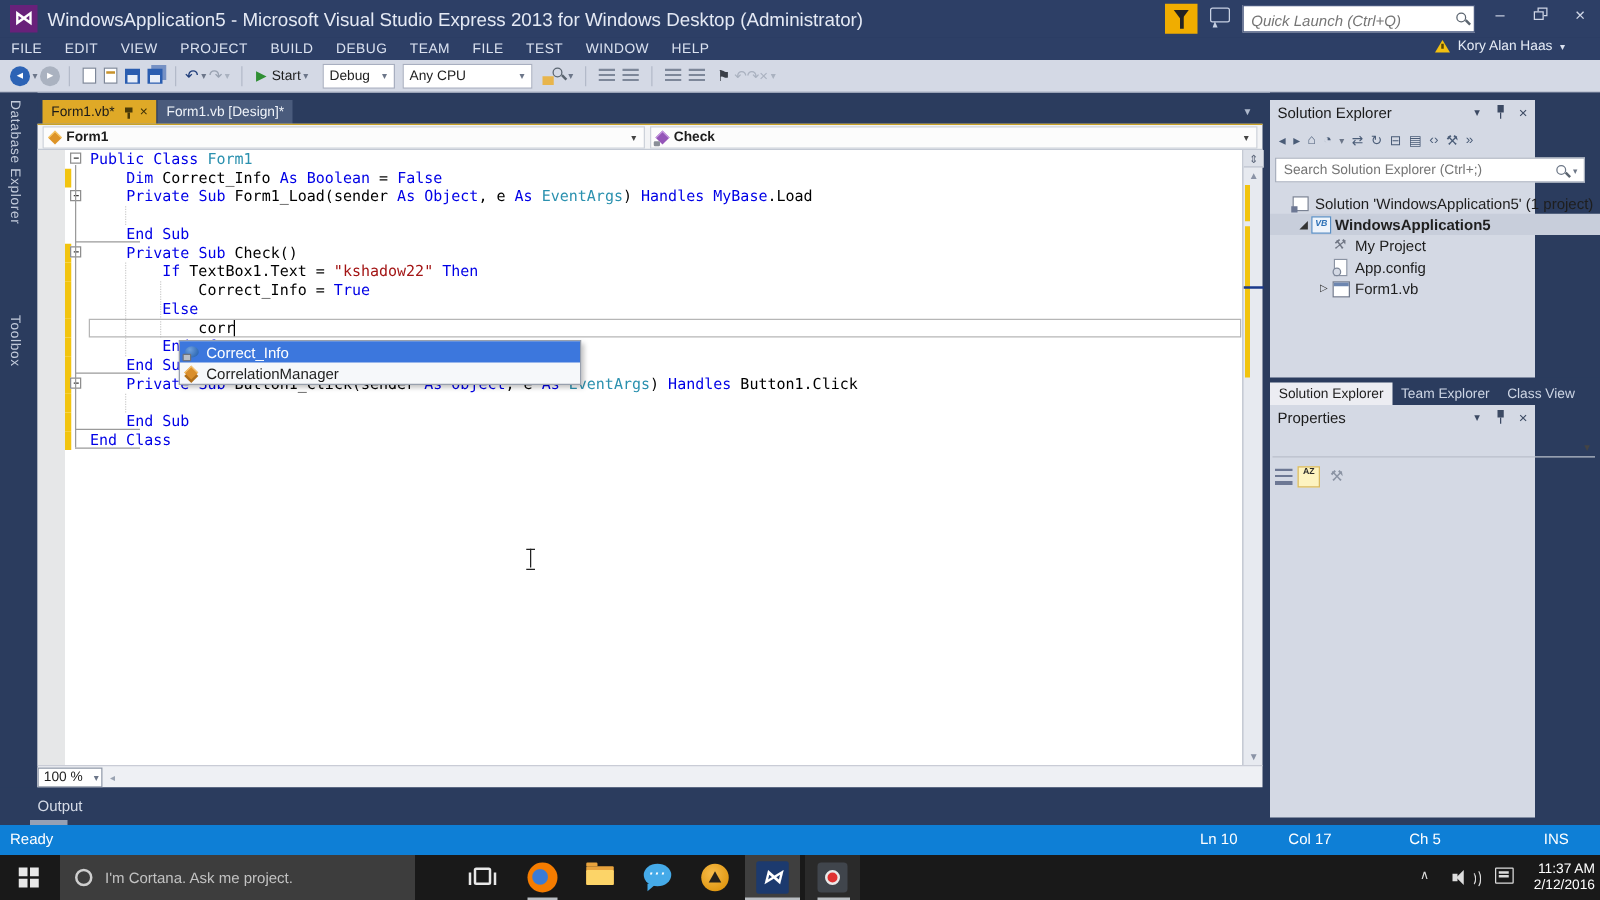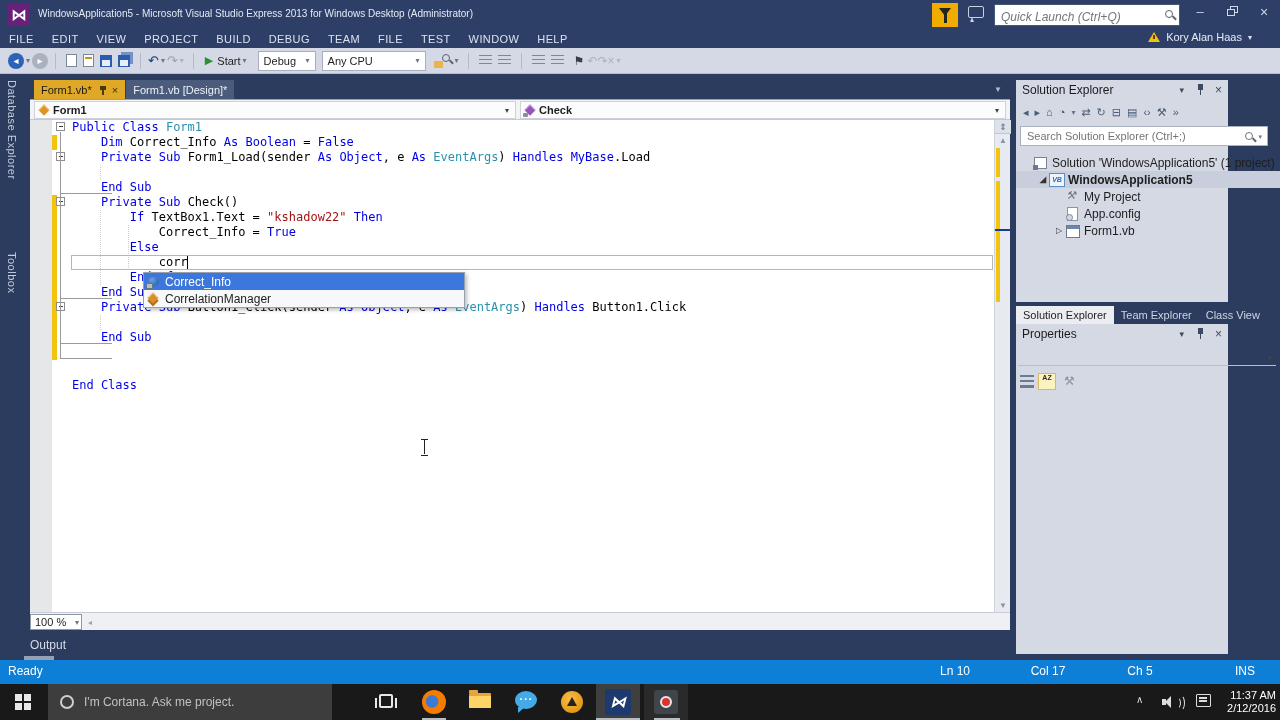--- a/index.html
+++ b/index.html
@@ -3,21 +3,21 @@
 <meta charset="utf-8">
 <style>
   html,body{margin:0;padding:0;background:#000;}
   #root{position:relative;width:1280px;height:720px;overflow:hidden;background:#2b3c5e;
         font-family:"Liberation Sans",sans-serif;-webkit-font-smoothing:antialiased;cursor:default;}
   [data-interactable]{box-sizing:border-box;}
   
   .titlebar{position:absolute;left:0;top:0;width:1280px;height:30px;background:#2d3f66;color:#dde4f2;}
   .vslogo{position:absolute;left:8px;top:4px;width:22px;height:22px;background:#68217a;color:#fff;
           font-size:15px;font-weight:bold;text-align:center;line-height:22px;}
-  .title-text{position:absolute;left:38px;top:8px;font-size:10px;color:#e4e9f4;white-space:nowrap;}
+  .title-text{position:absolute;left:38px;top:8px;font-size:15px;color:#e4e9f4;white-space:nowrap;}
   .fb-tile{position:absolute;left:932px;top:3px;width:26px;height:24px;background:#f0ad00;}
   .funnel{position:absolute;left:7px;top:5px;width:0;height:0;border-left:6px solid transparent;border-right:6px solid transparent;border-top:8px solid #232323;}
   .funnel:after{content:"";position:absolute;left:-1.5px;top:-3px;width:3px;height:10px;background:#232323;}
   .bubble{position:absolute;left:968px;top:6px;width:16px;height:12px;border:1.5px solid #c8d1e3;border-radius:2px;}
   .bubble:after{content:"";position:absolute;left:2px;bottom:-5px;width:0;height:0;border-left:4px solid #c8d1e3;border-top:5px solid transparent;border-bottom:0;transform:skewX(-20deg);}
   .ql{position:absolute;left:994px;top:4px;width:186px;height:22px;background:#fff;border:1px solid #46567c;}
   .ql-input{position:absolute;left:4px;top:1px;width:156px;height:22px;border:0;outline:0;font-size:12px;color:#444;font-family:"Liberation Sans",sans-serif;background:transparent;font-style:italic;}
   .lens{position:relative;display:inline-block;width:8px;height:8px;border:1.5px solid #5a646f;border-radius:50%;}
   .lens:after{content:"";position:absolute;left:6px;top:6px;width:5px;height:1.5px;background:#5a646f;transform:rotate(45deg);}
   .ql .lens{position:absolute;right:6px;top:5px;}
@@ -161,21 +161,21 @@
   .ico-cat{width:14px;height:13px;background:linear-gradient(#6d7894 2px,transparent 2px,transparent 5px,#6d7894 5px,#6d7894 7px,transparent 7px,transparent 10px,#6d7894 10px);margin-right:4px;}
   .ico-az{width:18px;height:17px;background:#fdf3c0;border:1px solid #d8b860;font-size:7px;font-weight:bold;color:#2a2a2a;text-align:center;line-height:8px;margin-right:8px;}
   .props-wrench{font-size:12px;color:#8a93a3;}
   
   .outputband{position:absolute;left:0;top:630px;width:1016px;height:30px;background:#2b3c5e;}
   .output-label{position:absolute;left:30px;top:8px;font-size:12px;color:#d5dbe7;}
   .output-grip{position:absolute;left:24px;top:26px;width:30px;height:4px;background:#96a0b4;}
   .statusbar{position:absolute;left:0;top:660px;width:1280px;height:24px;background:#0e7fd6;color:#fff;font-size:12px;}
   .st{position:absolute;top:4px;}
   .statusbar .ready{left:8px;}
-  .statusbar .ln{left:920px;width:70px;text-align:center;}
+  .statusbar .ln{left:920px;width:70px;text-align:right;}
   .statusbar .col{left:1013px;width:70px;text-align:center;}
   .statusbar .ch{left:1105px;width:70px;text-align:center;}
   .statusbar .ins{left:1235px;}
   .taskbar{position:absolute;left:0;top:684px;width:1280px;height:36px;background:#191919;}
   .startbtn{position:absolute;left:0;top:0;width:48px;height:36px;}
   .winlogo{position:absolute;left:15px;top:10px;width:16px;height:16px;display:grid;grid-template-columns:7px 7px;grid-template-rows:7px 7px;gap:2px;}
   .winlogo i{background:#e8e8e8;}
   .cortana{position:absolute;left:48px;top:0;width:284px;height:36px;background:#3d3d3d;display:flex;align-items:center;}
   .cortana-ring{width:14px;height:14px;border:2px solid #cfcfcf;border-radius:50%;margin:0 10px 0 12px;}
   .cortana-text{font-size:12px;color:#c2c2c2;}
@@ -408,21 +408,21 @@
         <div class="fold-box" data-interactable="true" style="top: 182px;"></div>
         <div class="code-line" data-interactable="true" style="top: 195px;">
           <span class="code-text" data-interactable="false"></span>
         </div>
         <div class="chg-bar" data-interactable="false" style="top: 195px; height: 15px;"></div>
         <div class="code-line" data-interactable="true" style="top: 210px;">
           <span class="code-text" data-interactable="false"><span class="tok-p" data-interactable="false">    </span><span class="tok-k" data-interactable="false">End Sub</span></span>
         </div>
         <div class="chg-bar" data-interactable="false" style="top: 210px; height: 15px;"></div>
         <div class="outline-tick" data-interactable="false" style="top: 223px;"></div>
-        <div class="code-line" data-interactable="true" style="top: 225px; margin-top: 33px;">
+        <div class="code-line" data-interactable="true" style="top: 225px;">
           <span class="code-text" data-interactable="false"><span class="tok-k" data-interactable="false">End Class</span></span>
         </div>
         <div class="chg-bar" data-interactable="false" style="top: 225px; height: 15px;"></div>
         <div class="outline-tick" data-interactable="false" style="top: 238px;"></div>
       </div>
     <div class="outline-v" style="left:30px;top:12px;height:226px;position:absolute;" data-interactable="false"></div>
     <div class="caret" data-interactable="false"></div>
   </div>
 
   <div class="vscroll" data-interactable="true">

